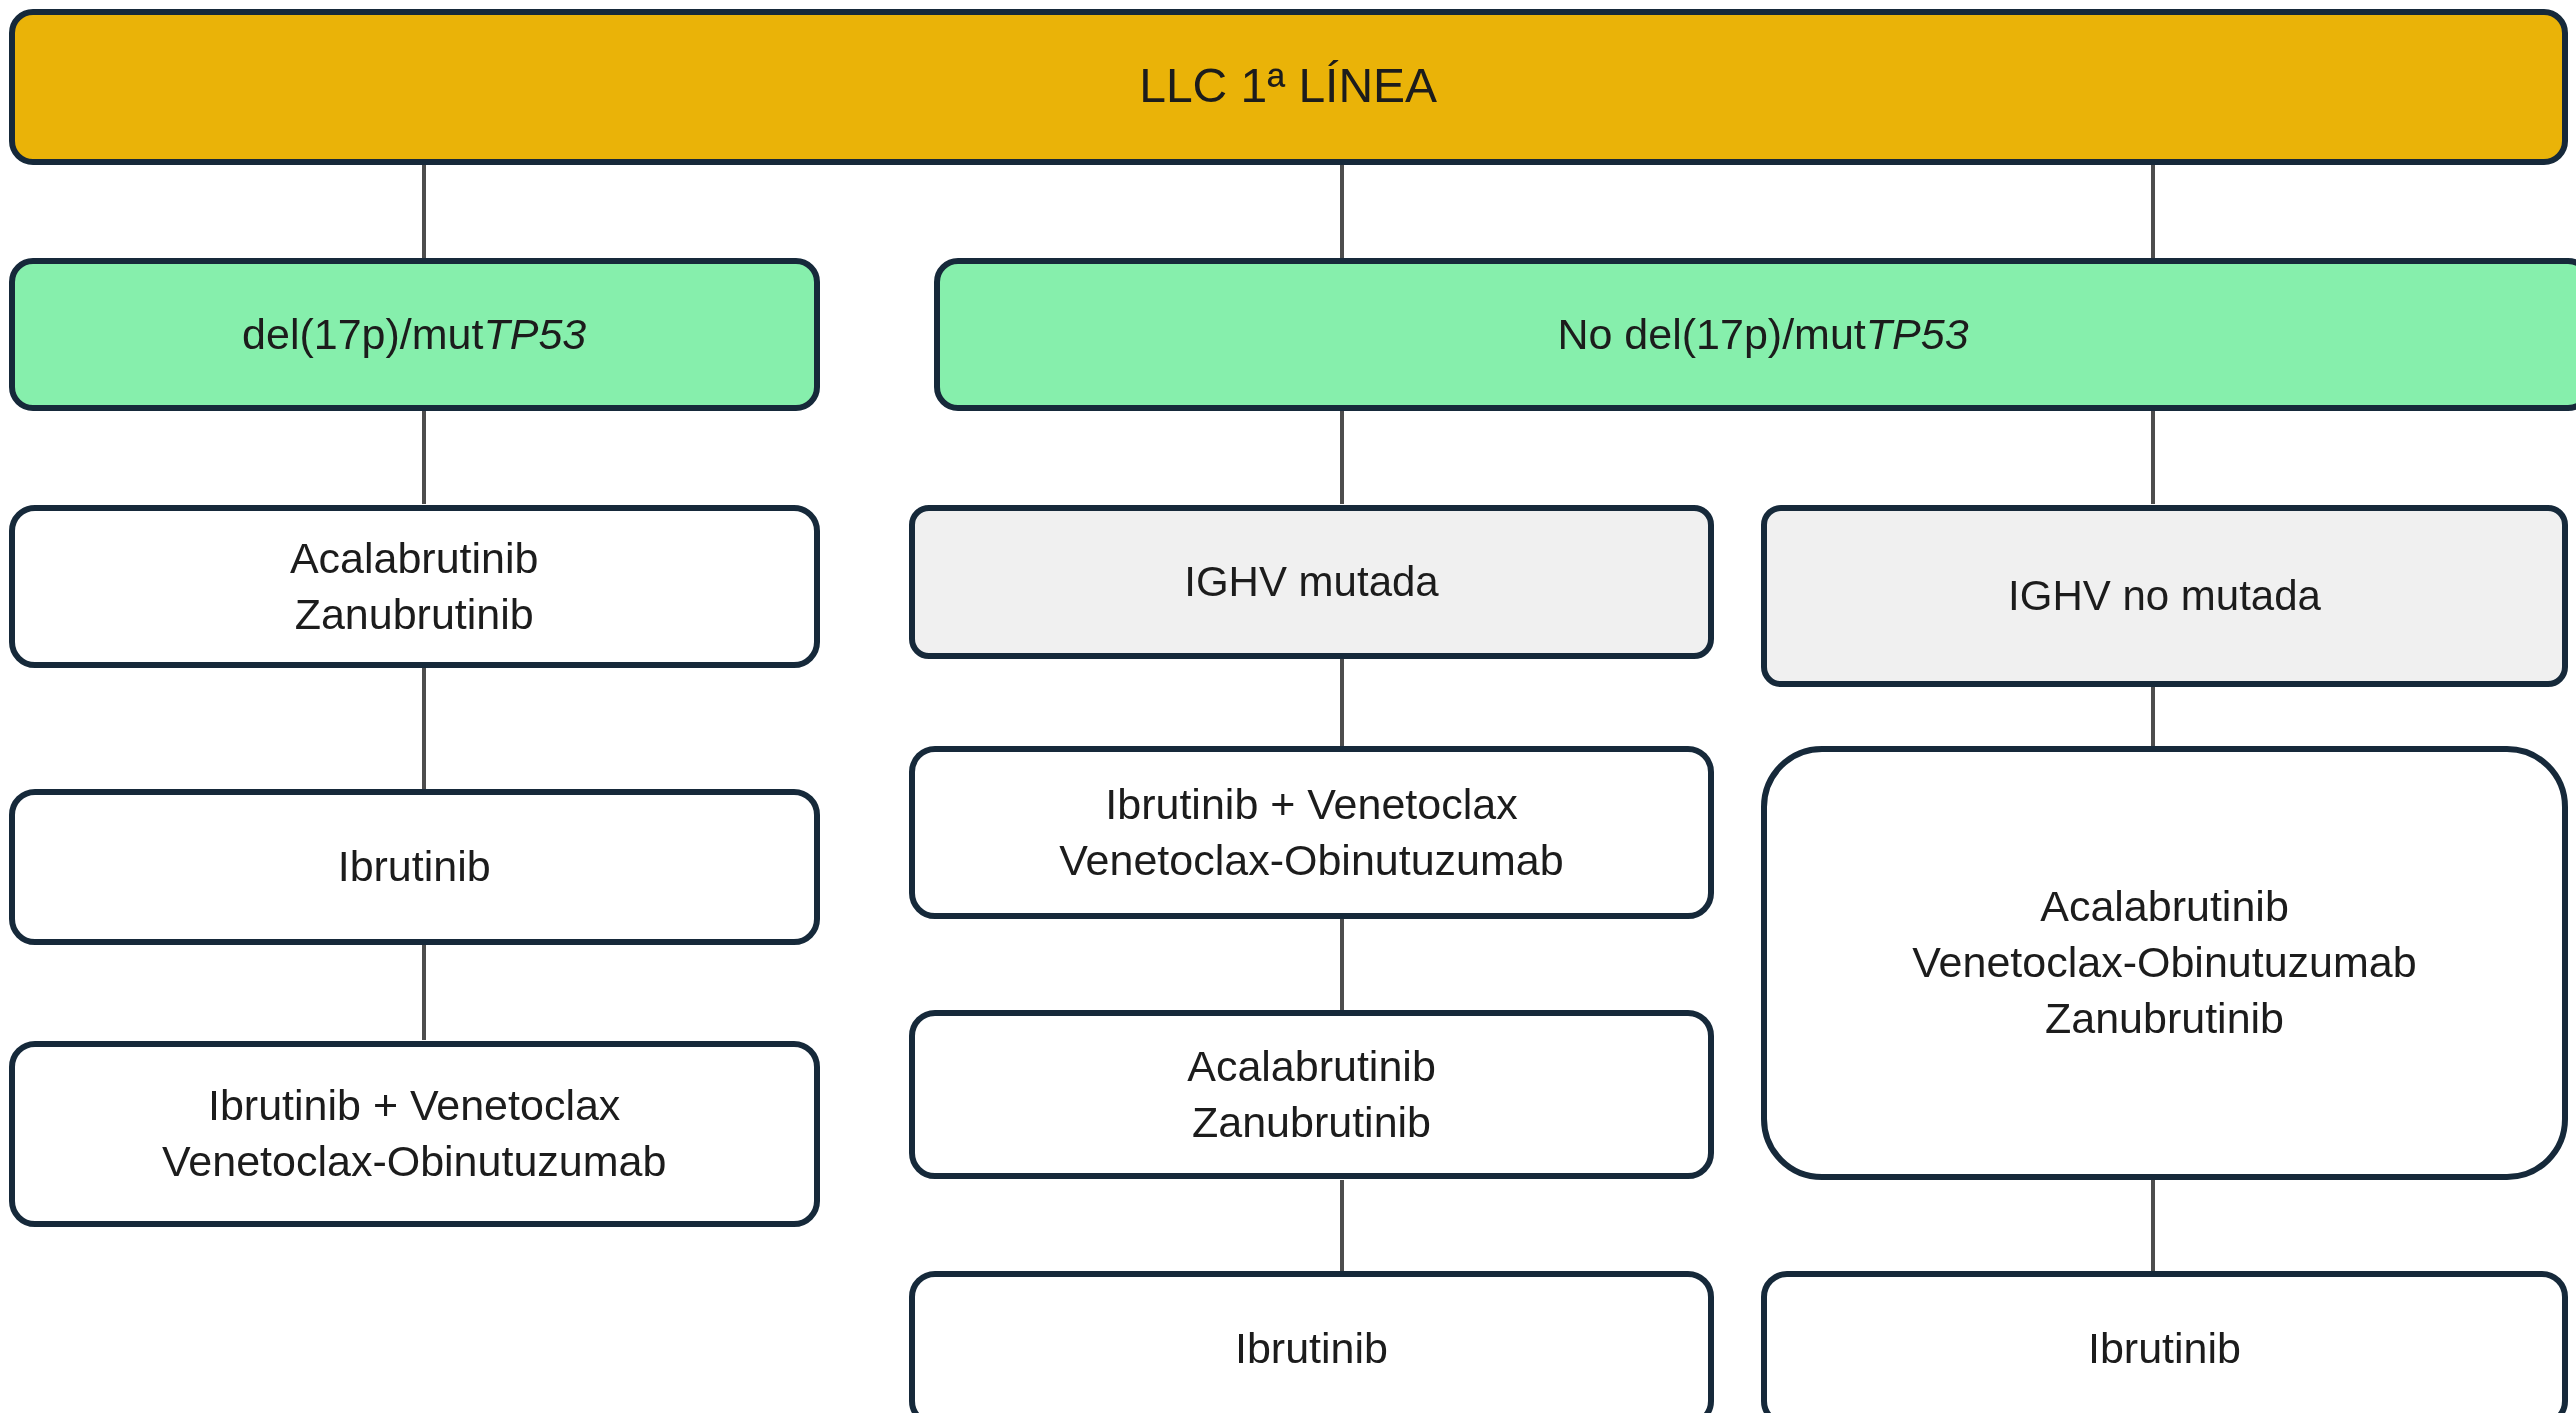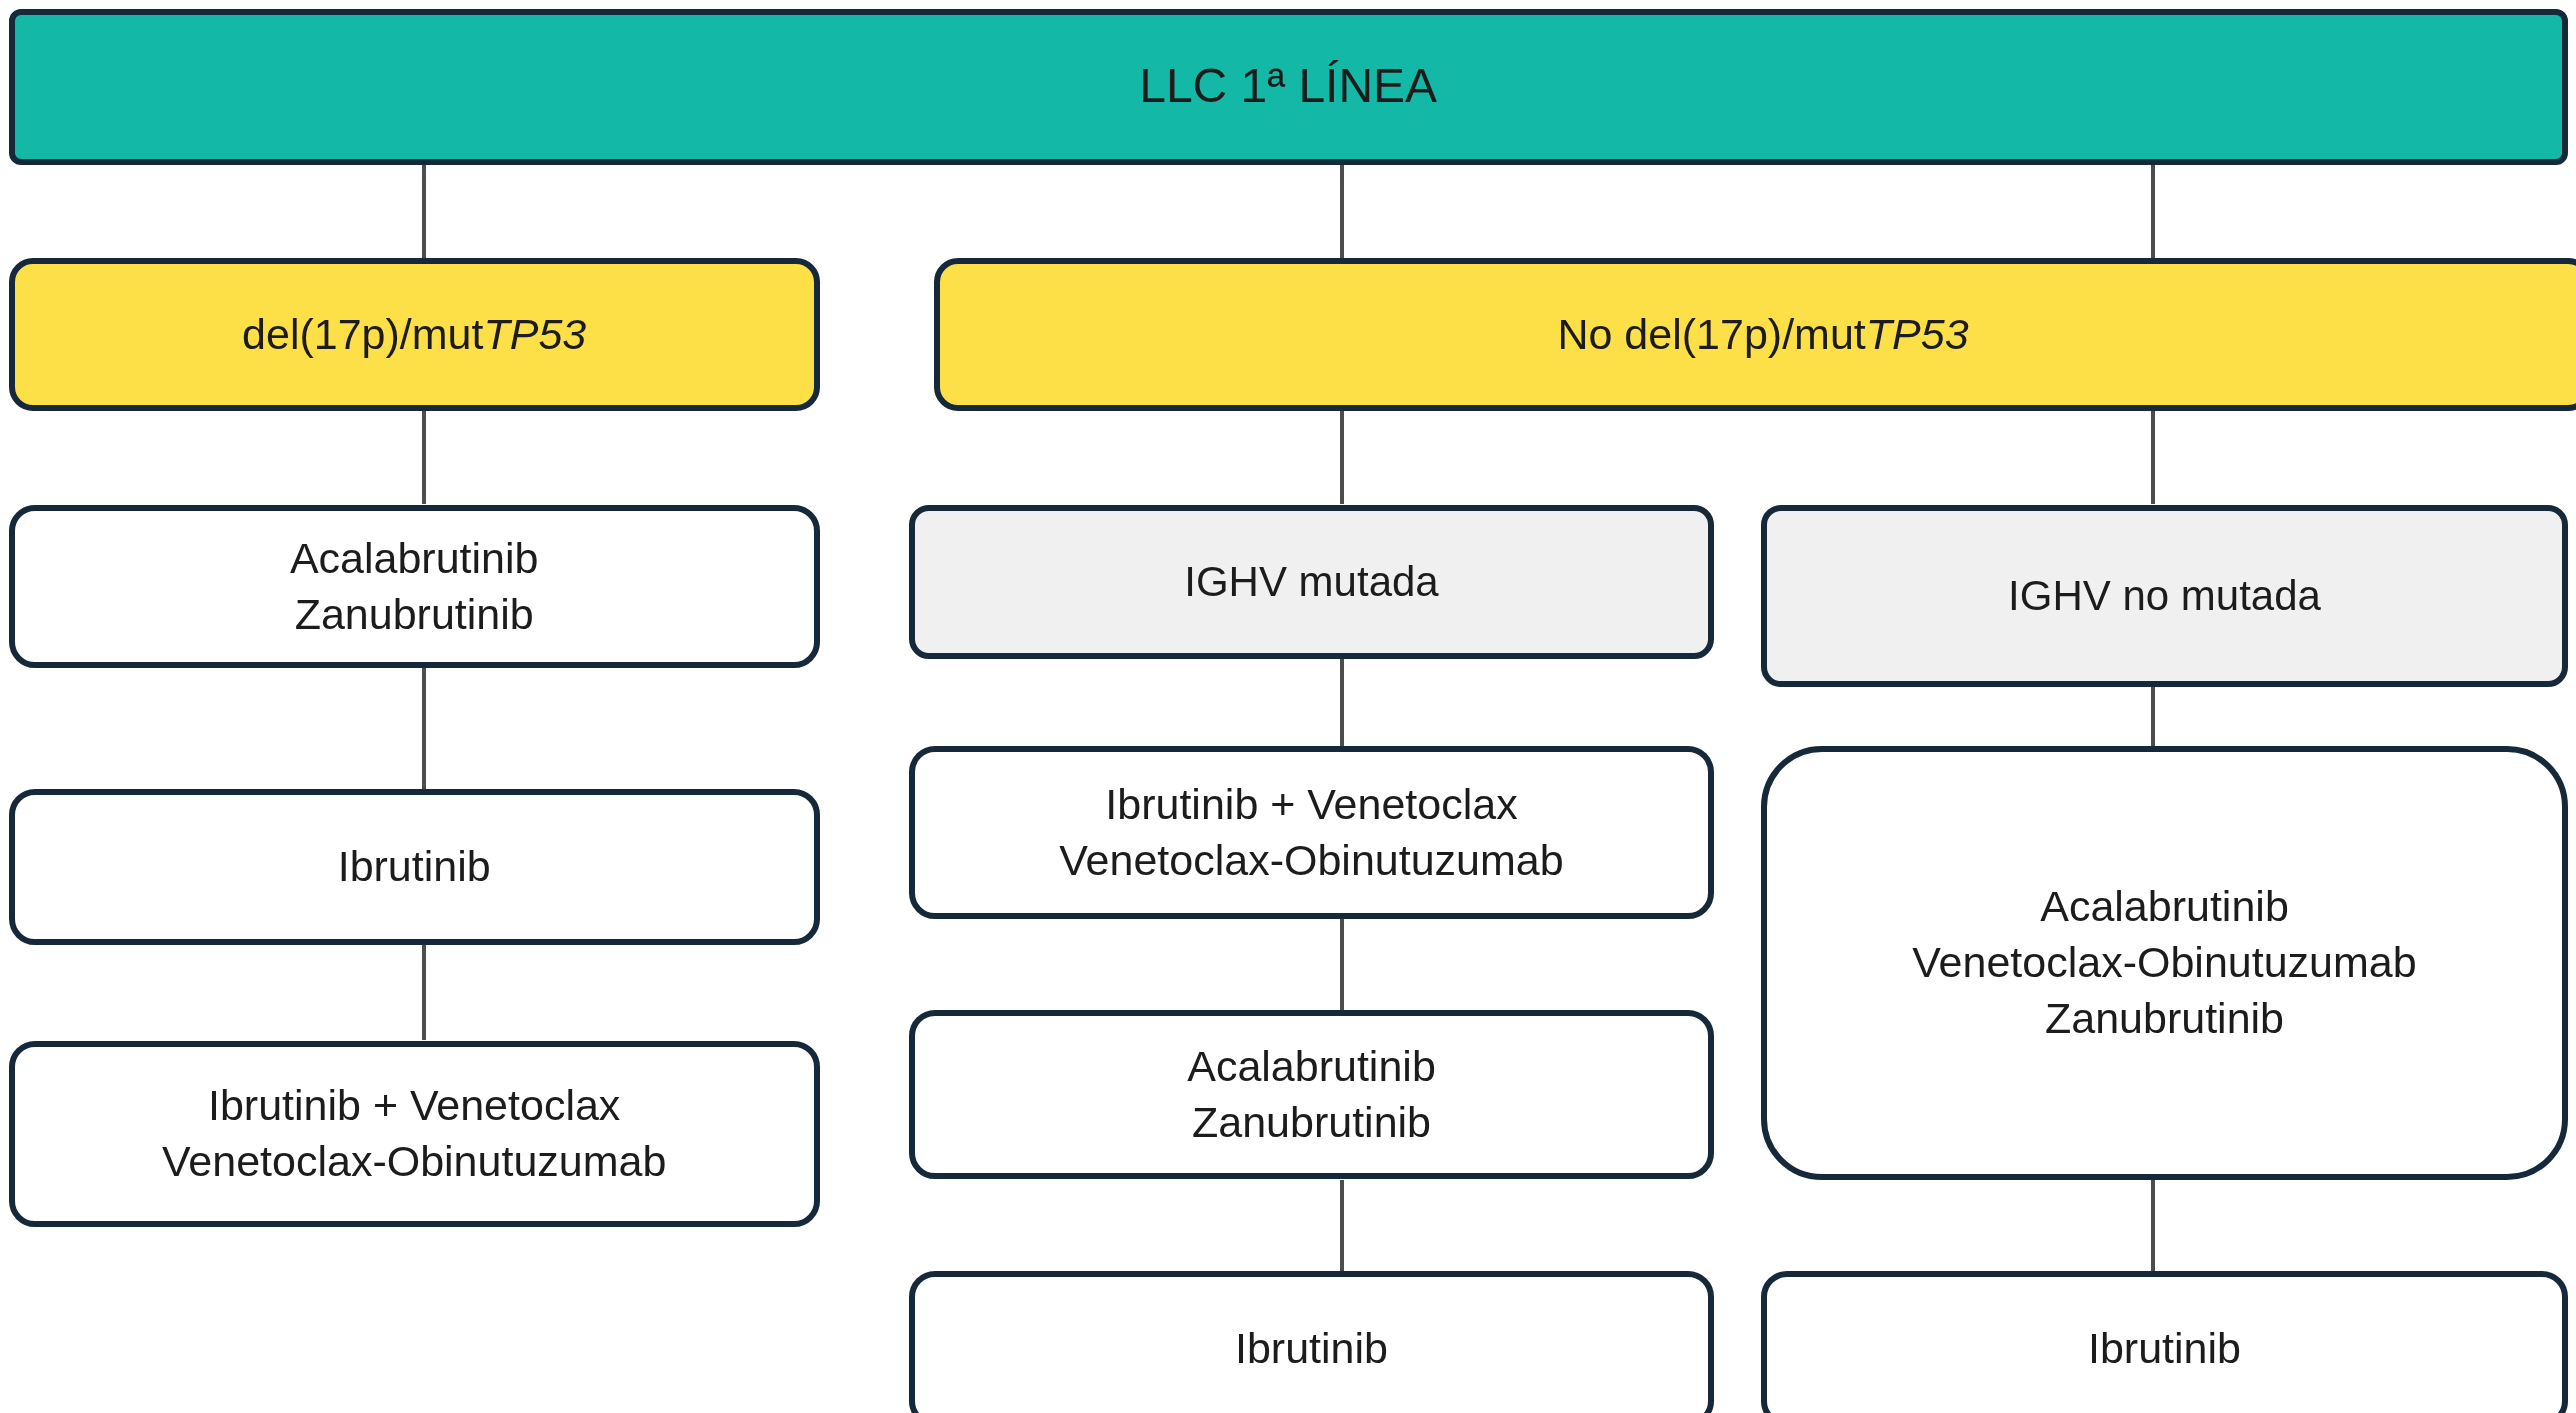--- a/index.html
+++ b/index.html
@@ -30,26 +30,26 @@
     flex-direction: column;
     align-items: center;
     justify-content: center;
     text-align: center;
     line-height: 1.30;
     z-index: 3;
   }
   .node .line { display: block; white-space: nowrap; }
 
   .node.root {
-    background: #14b8a6;
-    border-radius: 12px;
+    background: #eab308;
+    border-radius: 24px;
     font-size: 48px;
   }
   .node.stratum {
-    background: #fde047;
+    background: #86efac;
     border-radius: 24px;
     font-size: 43px;
   }
   .node.substratum {
     background: #f0f0f0;
     border-radius: 20px;
     font-size: 42px;
   }
   .node.therapy {
     background: #ffffff;

